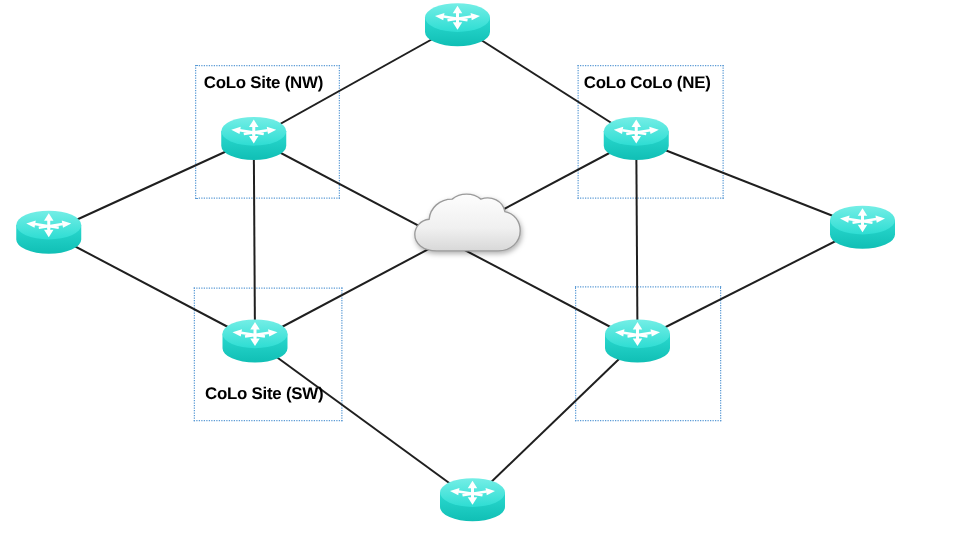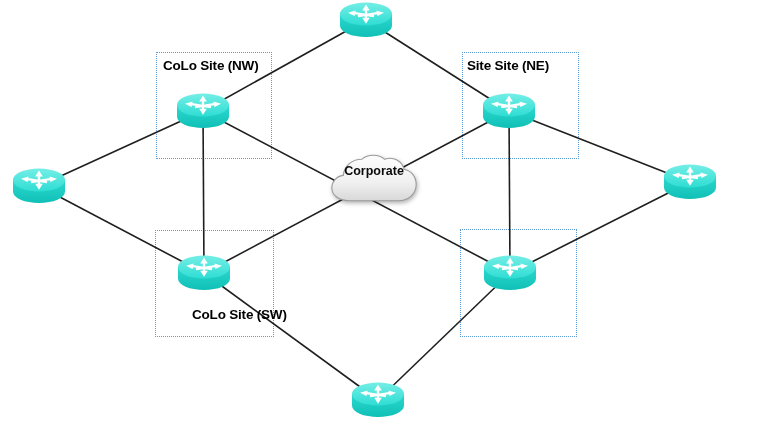--- a/index.html
+++ b/index.html
@@ -112,36 +112,35 @@
         <line x1="378" y1="400" x2="204" y2="273" stroke="#1f1f1f" stroke-width="1.6"></line>
         <line x1="378" y1="400" x2="510" y2="273" stroke="#1f1f1f" stroke-width="1.6"></line>
         <line x1="203" y1="111" x2="204" y2="273" stroke="#1f1f1f" stroke-width="1.6"></line>
         <line x1="509" y1="111" x2="510" y2="273" stroke="#1f1f1f" stroke-width="1.6"></line>
         <line x1="203" y1="111" x2="510" y2="273" stroke="#1f1f1f" stroke-width="1.6"></line>
         <line x1="509" y1="111" x2="204" y2="273" stroke="#1f1f1f" stroke-width="1.6"></line>
       </g>
   </svg>
 
   <div class="site-label" style="left: 163px; top: 58px; color: rgb(0, 0, 0);">CoLo Site (NW)</div>
-  <div class="site-label" style="left: 467px; top: 58px; color: rgb(0, 0, 0);">Site Site (NE)</div>
-  <div class="site-label" style="left: 164px; top: 307px; color: rgb(0, 0, 0); margin-left: 28px;">CoLo Site (SW)</div>
+  <div class="site-label" style="left: 467px; top: 58px; color: rgb(0, 0, 0);">CoLo CoLo (NE)</div>
+  <div class="site-label" style="left: 164px; top: 307px; color: rgb(0, 0, 0);">CoLo Site (SW)</div>
 
   <div class="cloud">
     <svg width="92" height="58" viewBox="0 0 120 74" style="filter:drop-shadow(1px 2px 2px rgba(0,0,0,0.30));">
       <path d="M28 64
                C 13 64, 5 56, 5 47
                C 5 39, 11 32, 20 31
                C 21 19, 31 10, 44 10
                C 52 3, 66 3, 74 10
                C 85 6, 97 12, 99 23
                C 109 25, 115 33, 115 43
                C 115 55, 105 64, 92 64 Z" fill="url(#gCloud)" stroke="#9B9B9B" stroke-width="1.4"></path>
     </svg>
     <div class="cloud-label">
-      <span>Corporate</span>
     </div>
   </div>
 
   <div id="node-layer">
       <div class="router" style="left: 339px; top: 2px;"><svg width="54" height="36" viewBox="0 0 54 36">
           <use href="#router-sym"></use>
         </svg></div>
       <div class="router" style="left: 12px; top: 168px;"><svg width="54" height="36" viewBox="0 0 54 36">
           <use href="#router-sym"></use>
         </svg></div>

